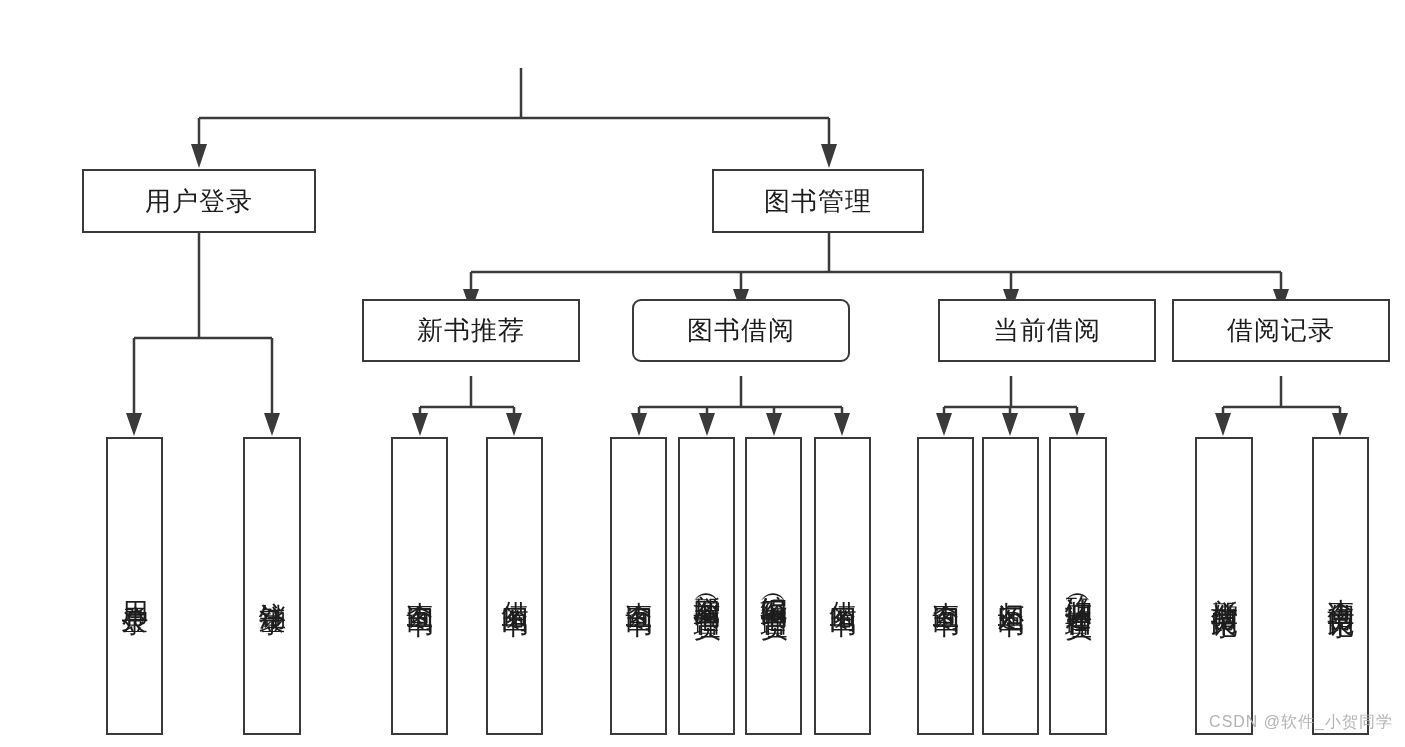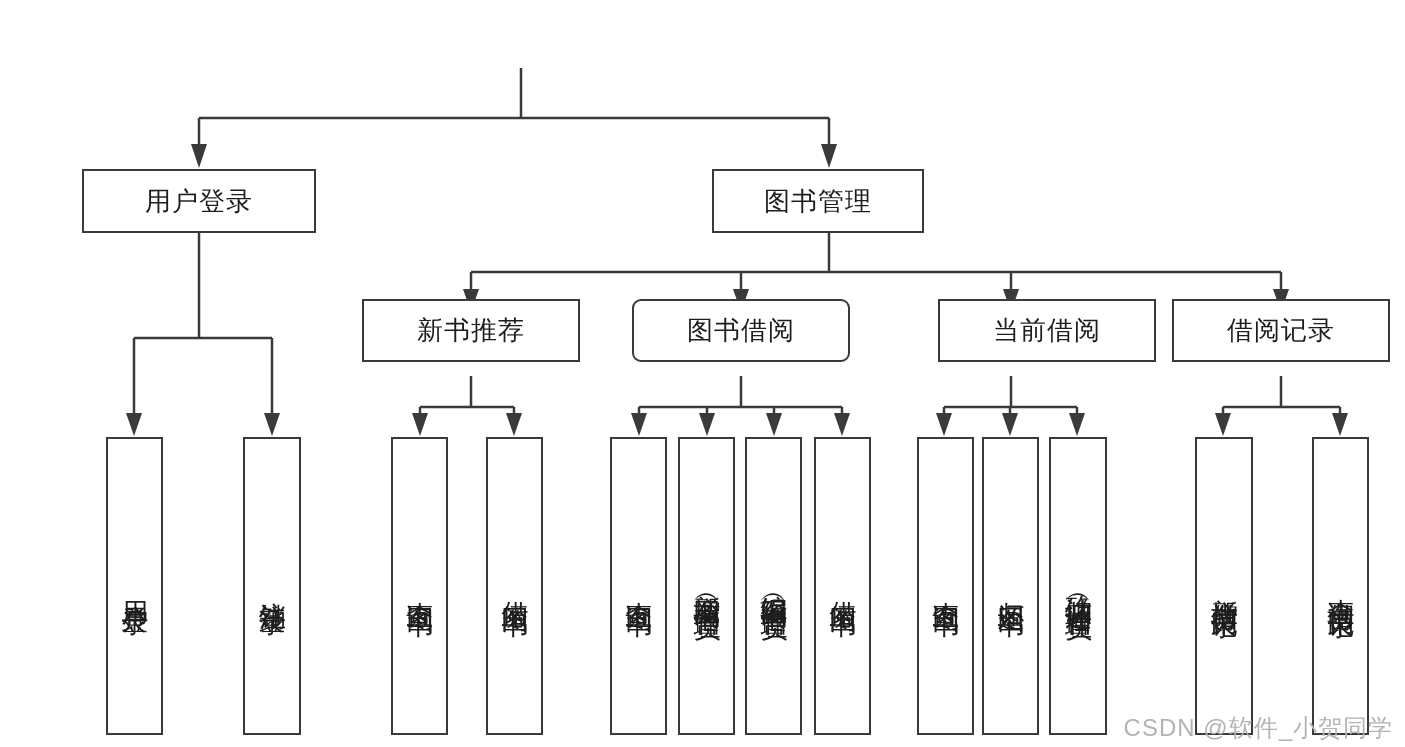--- a/index.html
+++ b/index.html
@@ -32,21 +32,21 @@
     writing-mode:vertical-rl;
     text-orientation:mixed;
     font-size:27px;
     letter-spacing:3px;
     line-height:1;
   }
   .watermark{
     position:absolute;
     right:12px;
     top:712px;
-    font-size:24px;
+    font-size:16px;
     color:#b3b3b3;
     letter-spacing:1px;
     white-space:nowrap;
     z-index:3;
   }
 </style>
 </head>
 <body>
 
 <div class="canvas">

